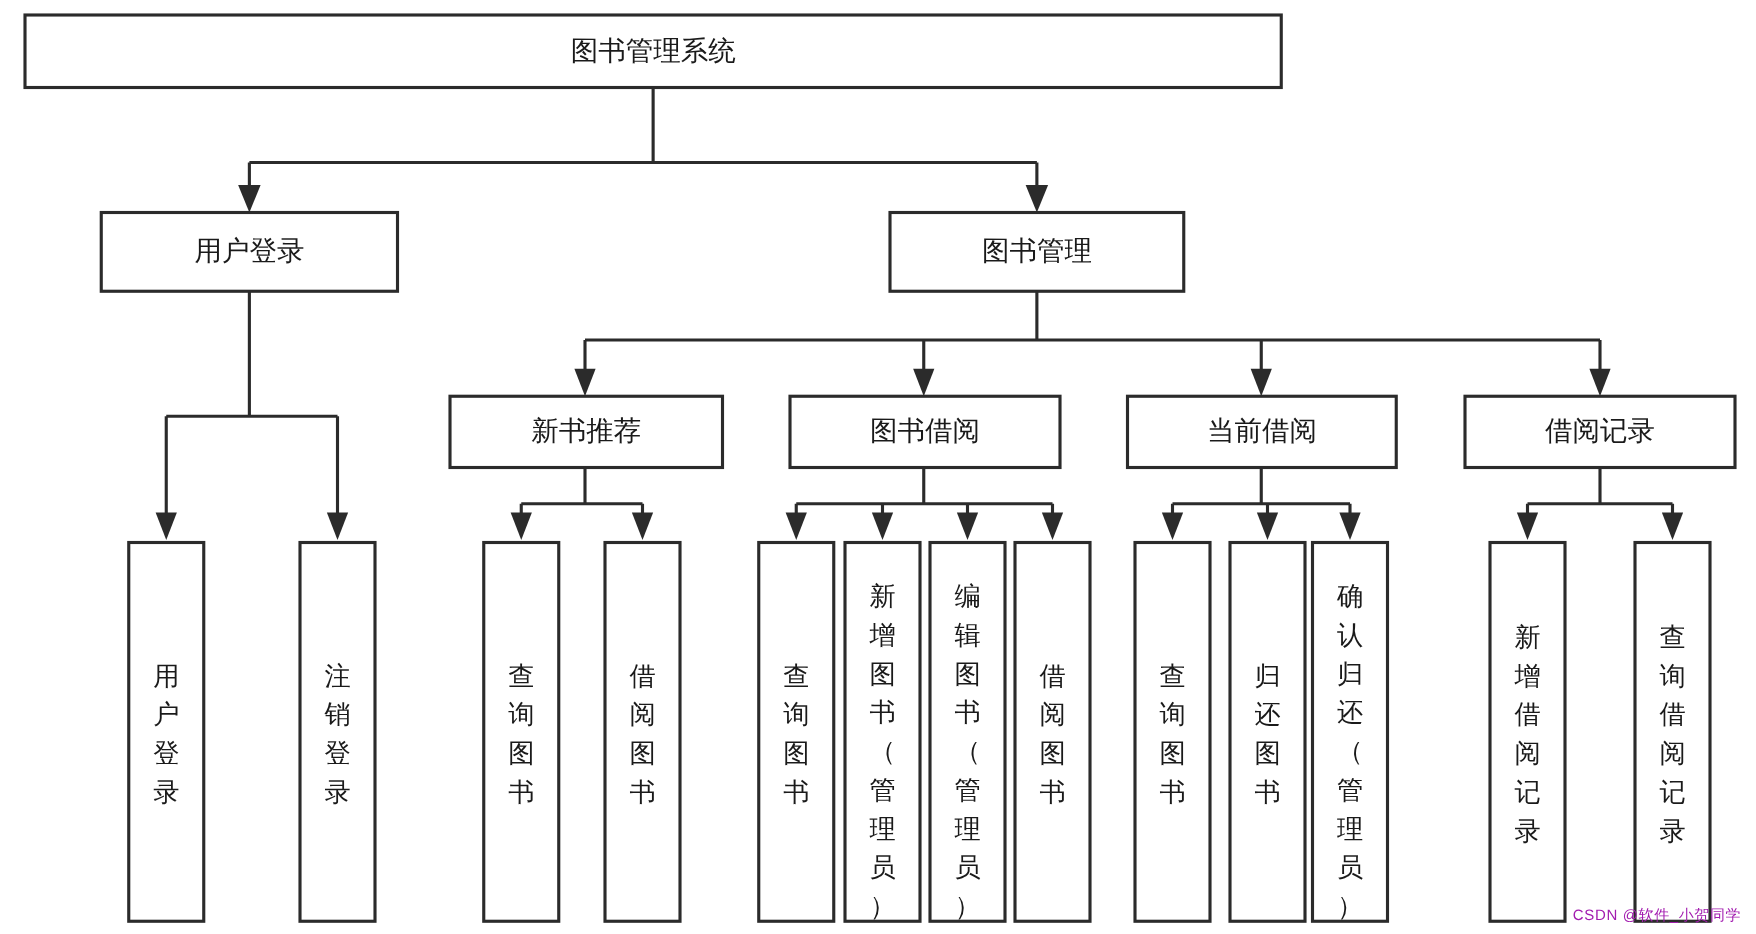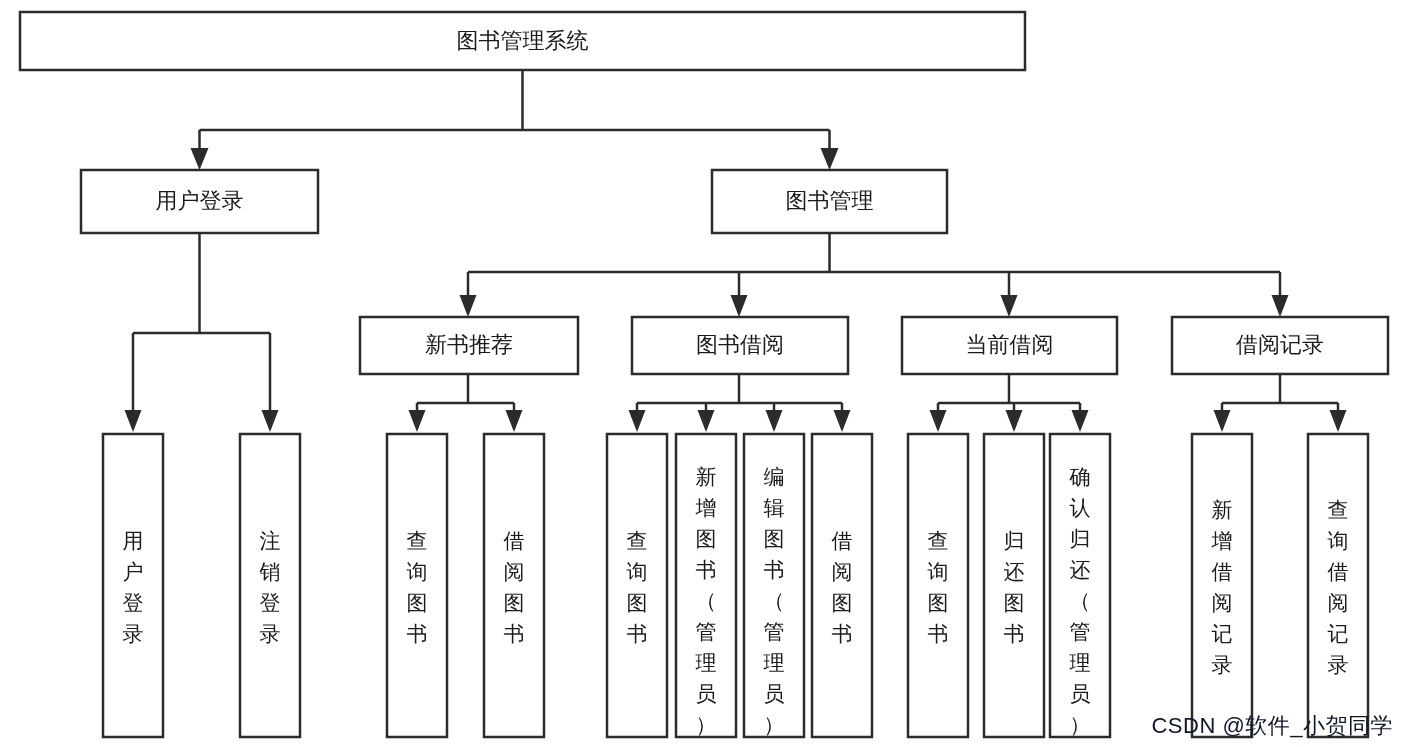--- a/index.html
+++ b/index.html
@@ -50,22 +50,22 @@
     font-family: "Liberation Sans", "DejaVu Sans", sans-serif;
     font-size: 21px;
     fill: #1a1a1a;
     text-anchor: middle;
   }
   .watermark {
     position: absolute;
     right: 12px;
     bottom: 6px;
     font-family: "Liberation Sans", "DejaVu Sans", sans-serif;
-    font-size: 22px;
-    color: #0f172a;
+    font-size: 12px;
+    color: #a21caf;
     letter-spacing: 0.5px;
     white-space: nowrap;
     pointer-events: none;
   }
 </style>
 </head>
 <body>
 
 <div id="stage">
 

